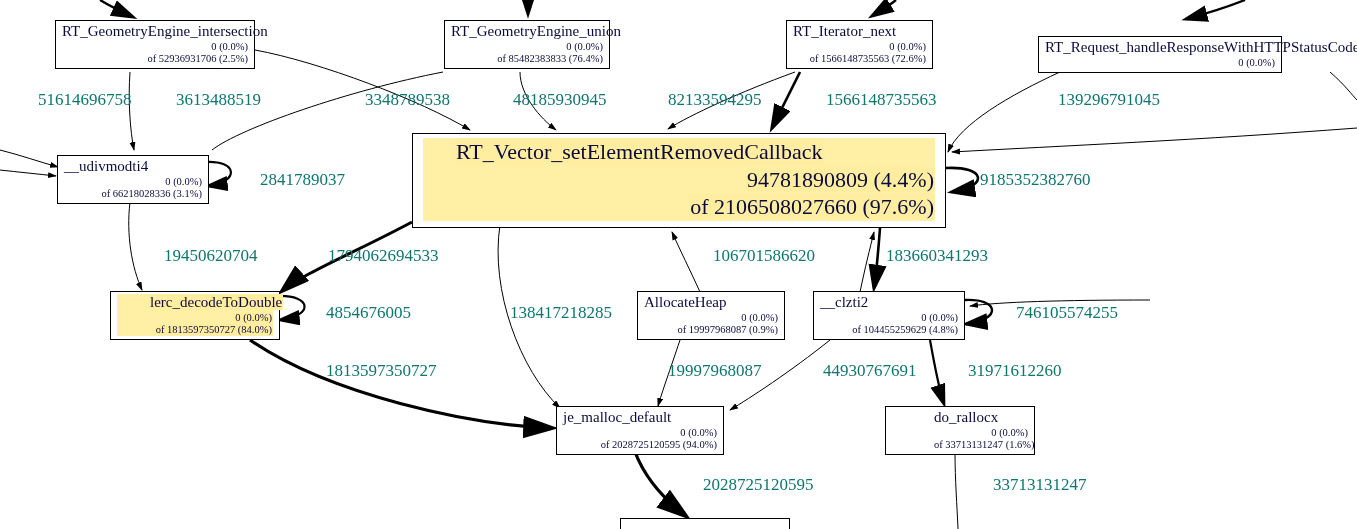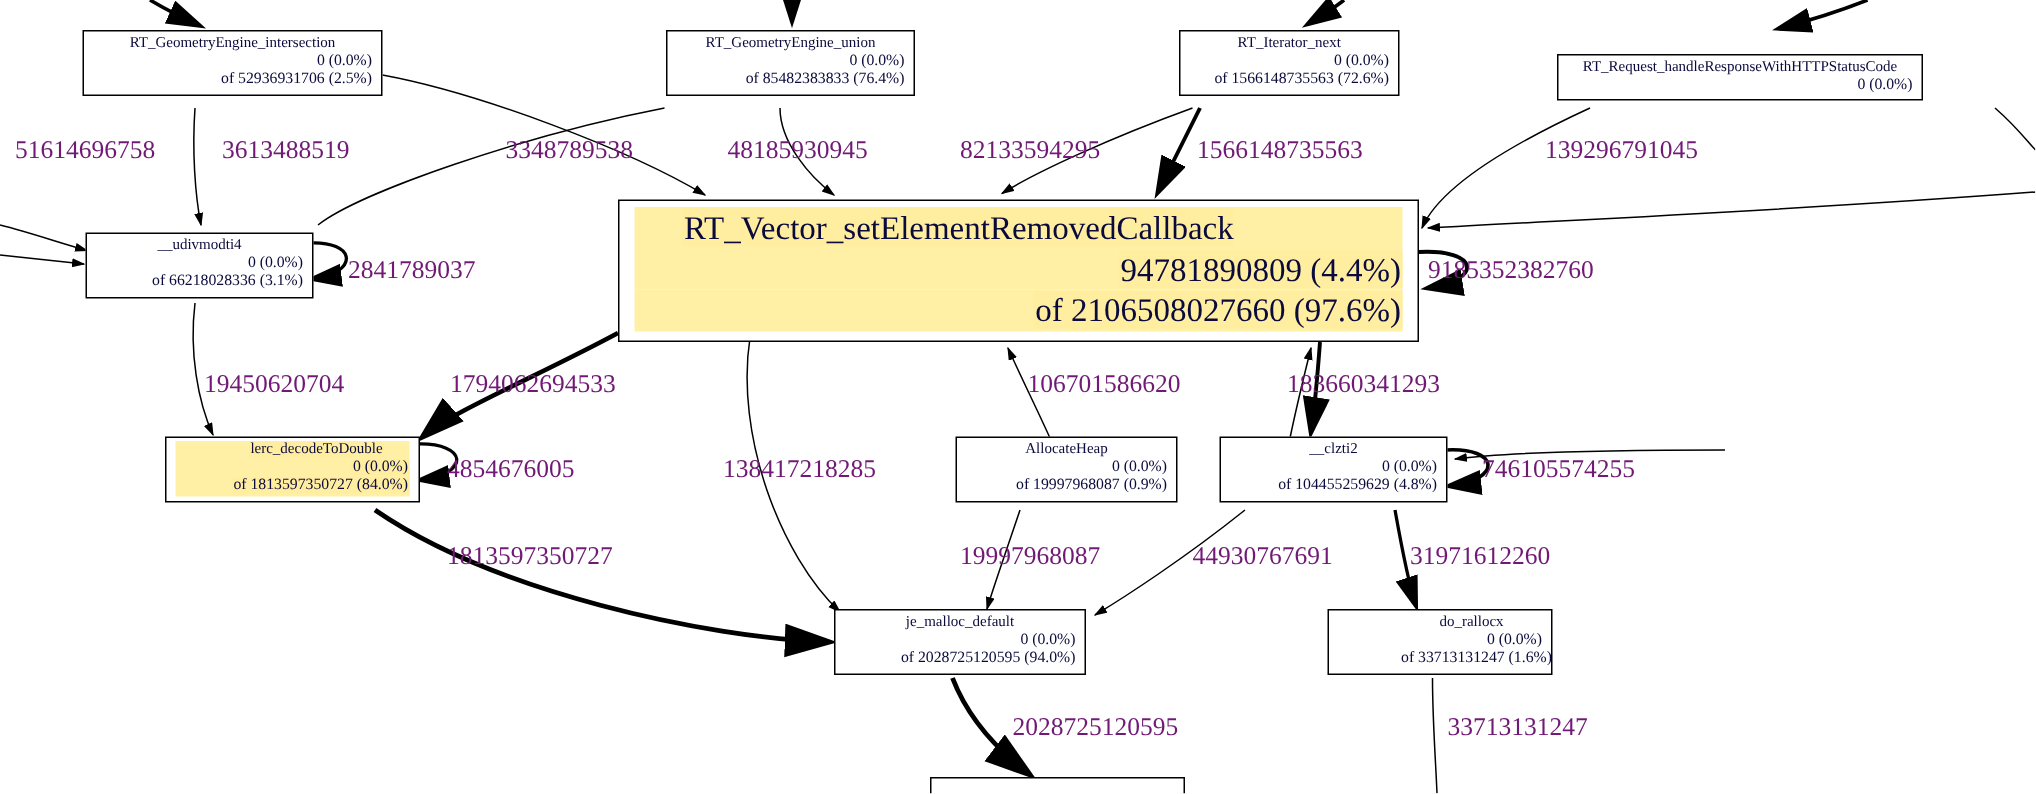--- a/index.html
+++ b/index.html
@@ -29,22 +29,21 @@
     border: 1px solid #000000;
     background: #ffffff;
     color: #0a0a3c;
     padding: 2px 6px 3px 6px;
     line-height: 1.18;
     white-space: nowrap;
     z-index: 3;
   }
   .node .nm {
     display: block;
-    text-align: center;
-    font-size: 10px;
+    font-size: 15px;
   }
   .node .v1,
   .node .v2 {
     display: block;
     text-align: right;
     font-size: 10.5px;
   }
   .node.hl .nm,
   .node.hl .v1,
   .node.hl .v2 {
@@ -74,24 +73,25 @@
   }
   .node.big .v1,
   .node.big .v2 {
     font-size: 22px;
     text-align: right;
     line-height: 1.25;
   }
   .elabel {
     position: absolute;
     font-size: 17px;
-    color: #701a75;
+    color: #0f766e;
     white-space: nowrap;
     z-index: 2;
     font-family: "Liberation Serif", "DejaVu Serif", serif;
+    margin-left: 28px;
   }
 </style>
 </head>
 <body>
 
 <div id="canvas">
 
   <svg id="edge-layer" viewBox="0 0 1357 529" xmlns="http://www.w3.org/2000/svg">
     <defs>
       <marker id="ah" markerWidth="9" markerHeight="9" refX="8" refY="3" orient="auto" markerUnits="strokeWidth">

